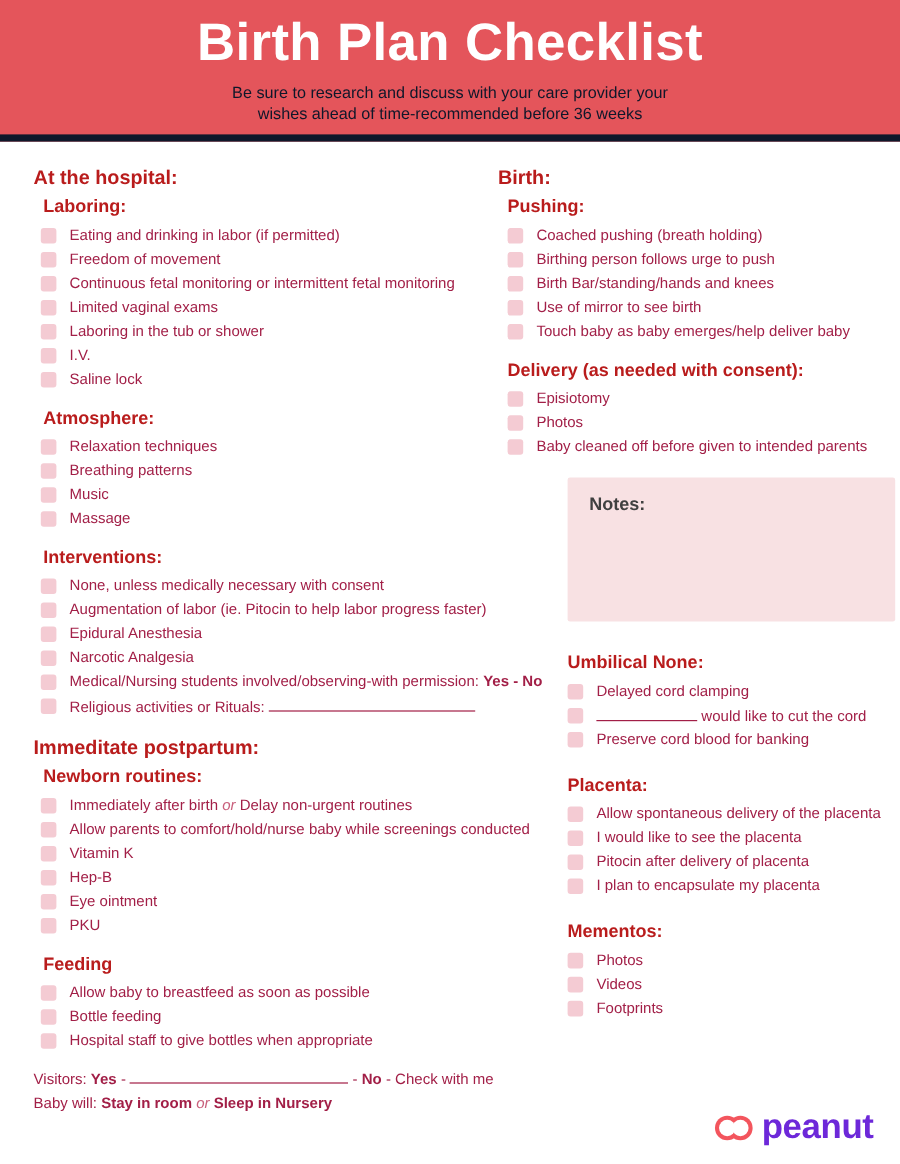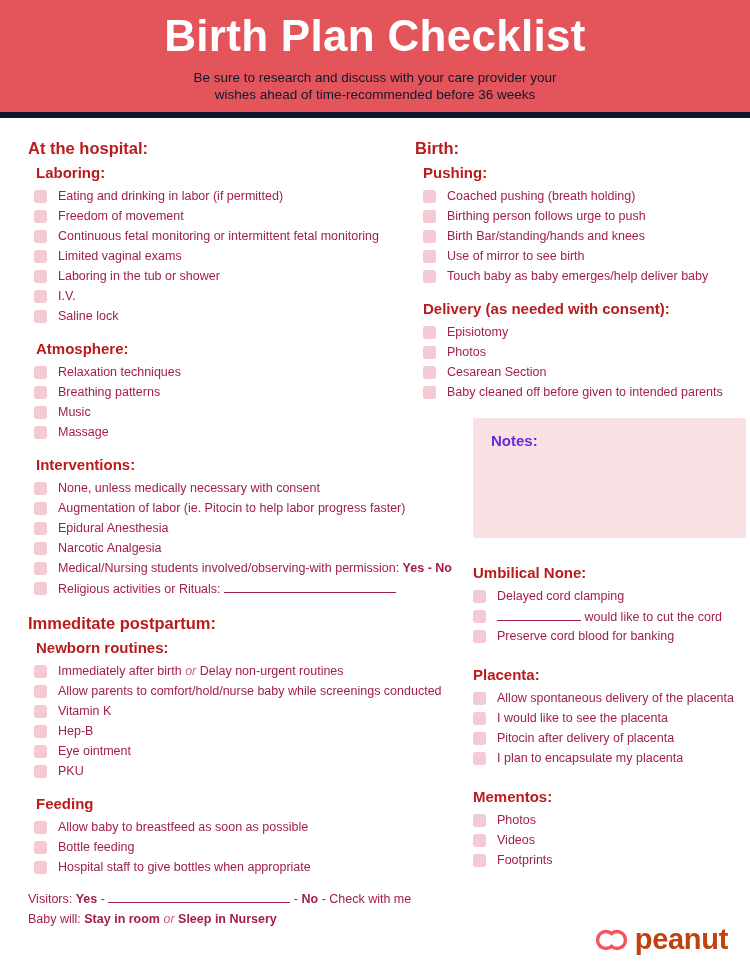--- a/index.html
+++ b/index.html
@@ -29,28 +29,28 @@
   .seg-b{font-weight:bold;}
   .seg-i{font-style:italic;}
   .seg-light{color:#C9607C;}
   .blank{display:inline-block;height:11px;border-bottom:1.5px solid #A21F47;}
   
   .indent-block{margin-left:58px;margin-right:4px;}
   .indent-block .sub-header{margin-left:0;margin-top:20px;}
   .indent-block .check-item{margin-left:0;}
   .notes-box{margin-top:16px;height:120px;background:#F8E1E3;border-radius:2px;
              padding:14px 0 0 18px;box-sizing:border-box;}
-  .notes-label{font-size:15px;font-weight:bold;color:#6d28d9;}
+  .notes-label{font-size:15px;font-weight:bold;color:#404040;}
   .notes-box + .sub-header{margin-top:26px;}
   
   .footer-lines{margin-top:12px;}
   .footer-line{font-size:12.5px;color:#A21F47;line-height:20px;white-space:nowrap;}
   
   .logo{position:absolute;right:22px;bottom:16px;display:flex;align-items:center;gap:5px;}
-  .logo-text{font-size:29px;font-weight:bold;color:#c2410c;letter-spacing:-.3px;line-height:1;}
+  .logo-text{font-size:29px;font-weight:bold;color:#6d28d9;letter-spacing:-.3px;line-height:1;}
 </style>
 </head>
 <body>
 
 <div class="banner">
   <div class="title">Birth Plan Checklist</div>
   <div class="subtitle">
     <span>Be sure to research and discuss with your care provider your</span><br>
     <span>wishes ahead of time-recommended before 36 weeks</span>
   </div>
@@ -211,24 +211,20 @@
       </div>
       <div class="sub-header">Delivery (as needed with consent):</div>
       <div class="items">
         <div class="check-item">
           <span class="checkbox"></span>
           <span class="item-label">Episiotomy</span>
         </div>
         <div class="check-item">
           <span class="checkbox"></span>
           <span class="item-label">Photos</span>
-        </div>
-        <div class="check-item">
-          <span class="checkbox"></span>
-          <span class="item-label">Cesarean Section</span>
         </div>
         <div class="check-item">
           <span class="checkbox"></span>
           <span class="item-label">Baby cleaned off before given to intended parents</span>
         </div>
       </div>
       <div class="indent-block">
         <div class="notes-box">
           <div class="notes-label">Notes:</div>
         </div>

